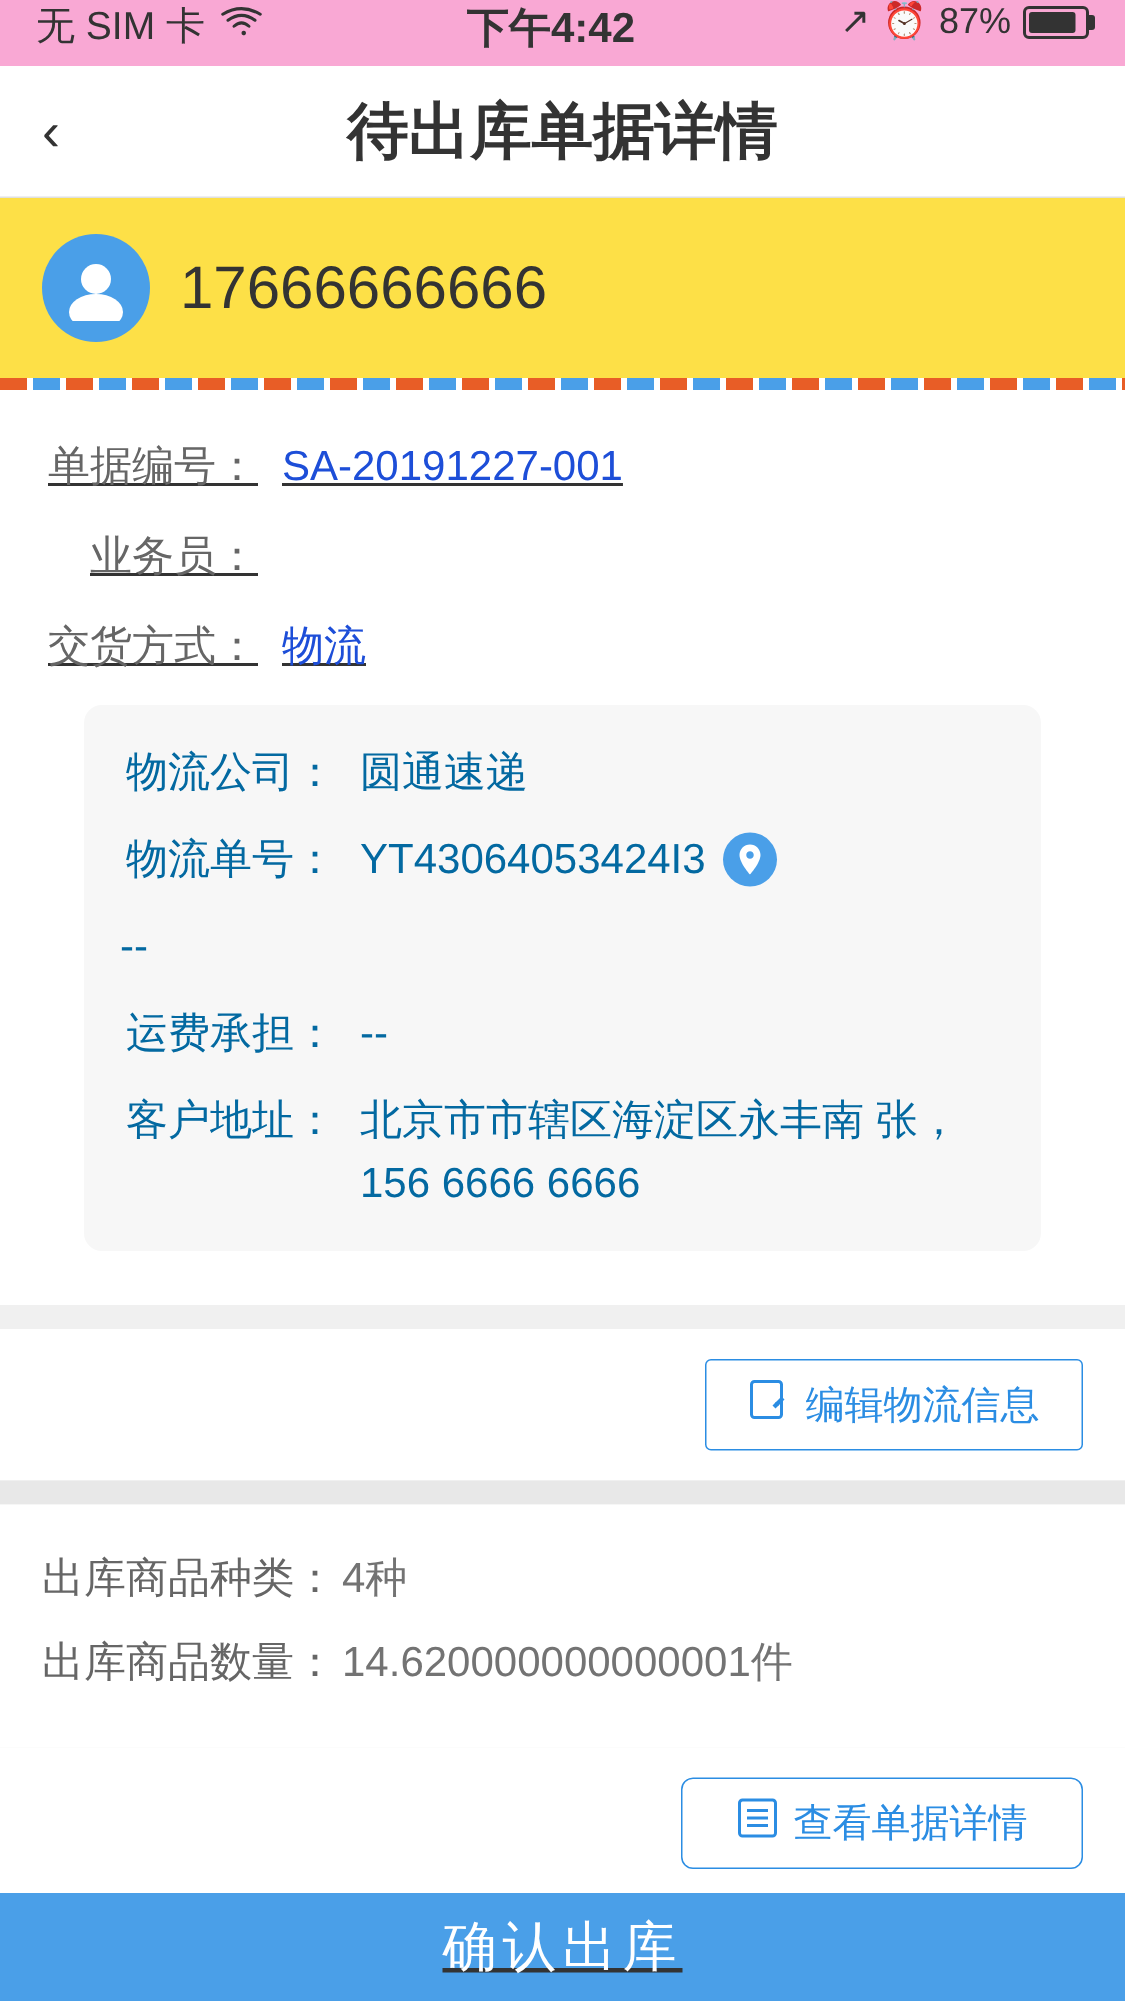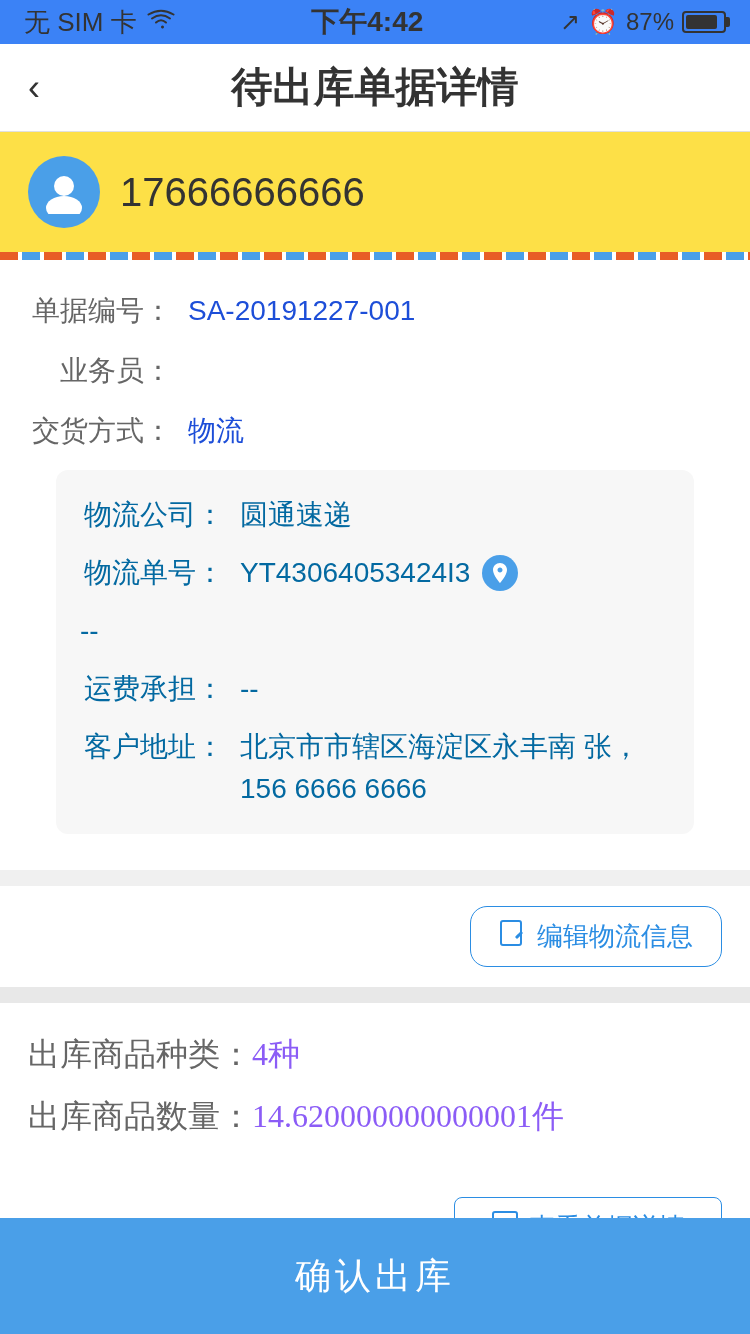--- a/index.html
+++ b/index.html
@@ -11,23 +11,23 @@
       font-family: -apple-system, "PingFang SC", "Helvetica Neue", Arial, sans-serif;
       font-size: 28px;
       color: #333;
       position: relative;
     }
 
     
     .status-bar {
       width: 750px;
       height: 44px;
-      background: #3b82f6;
-      display: flex;
-      align-items: center;
+      background: #f9a8d4;
+      display: flex;
+      align-items: flex-start;
       justify-content: space-between;
       padding: 0 24px;
       font-size: 26px;
       font-weight: 500;
     }
     .status-left {
       display: flex;
       align-items: center;
       gap: 10px;
     }
@@ -142,20 +142,21 @@
       background: #fff;
       padding: 30px 28px 20px;
       margin-bottom: 16px;
     }
     .info-row {
       display: flex;
       align-items: flex-start;
       margin-bottom: 18px;
       font-size: 28px;
       line-height: 1.5;
+      text-decoration: underline;
     }
     .info-label {
       color: #666;
       min-width: 160px;
       text-align: right;
       padding-right: 16px;
       flex-shrink: 0;
     }
     .info-value {
       color: #1d4ed8;
@@ -210,21 +211,21 @@
     .edit-logistics-btn {
       display: flex;
       align-items: center;
       justify-content: flex-end;
       padding: 20px 28px;
       background: #fff;
       margin-bottom: 0;
     }
     .btn-edit {
       border: 1.5px solid #2b8de3;
-      border-radius: 17px;
+      border-radius: 4px;
       color: #2b8de3;
       padding: 12px 28px;
       font-size: 26px;
       display: flex;
       align-items: center;
       gap: 10px;
       background: transparent;
       cursor: pointer;
     }
 
@@ -236,30 +237,29 @@
 
     
     .goods-section {
       background: #fff;
       padding: 30px 28px 20px;
     }
     .goods-row {
       display: flex;
       align-items: flex-end;
       margin-bottom: 18px;
-      font-size: 32px;
-      font-family: Liberation Serif, serif;
+      font-size: 28px;
     }
     .goods-label {
       color: #666;
       min-width: 200px;
       flex-shrink: 0;
     }
     .goods-value {
-      color: #8b5cf6;
+      color: #737373;
     }
 
     
     .view-details-btn {
       display: flex;
       align-items: center;
       justify-content: flex-end;
       padding: 20px 28px;
       background: #fff;
     }
@@ -281,26 +281,27 @@
       height: 200px;
       background: #f0f0f0;
     }
 
     
     .confirm-bar {
       position: fixed;
       bottom: 0;
       left: 0;
       width: 750px;
-      height: 116px;
+      height: 72px;
       background: #4a9fe8;
       display: flex;
       align-items: center;
       justify-content: center;
       cursor: pointer;
+      text-decoration: underline;
     }
     .confirm-btn-text {
       color: #fff;
       font-size: 36px;
       font-weight: 500;
       letter-spacing: 4px;
     }
   </style>
 </head>
 <body>

